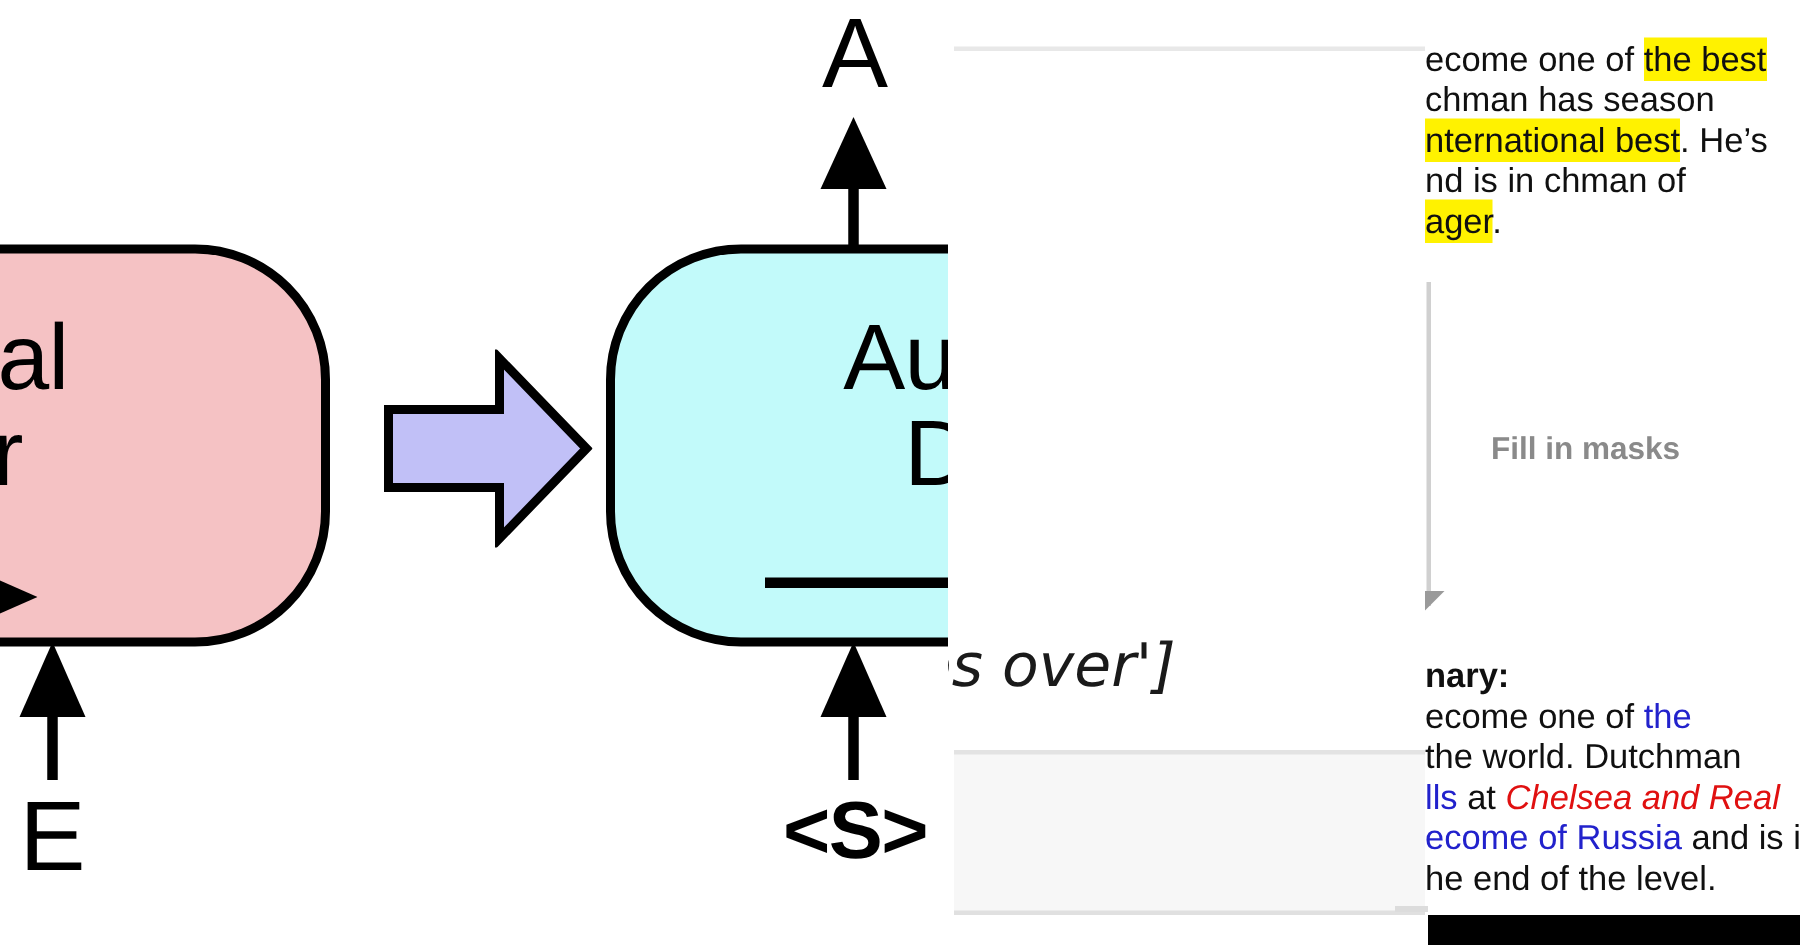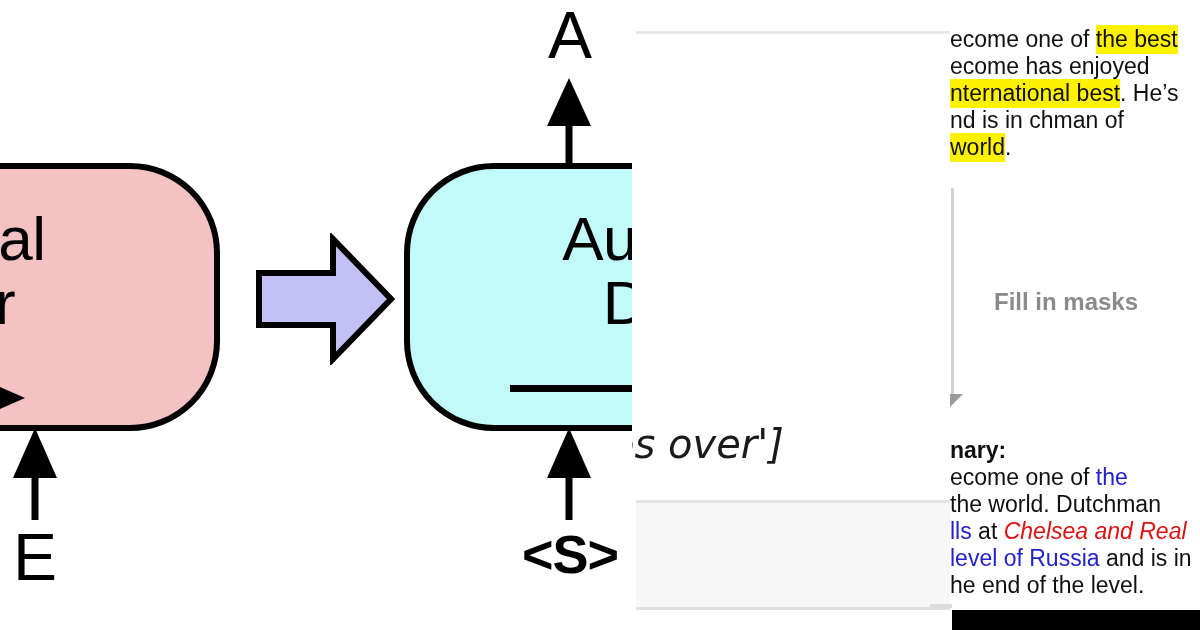--- a/index.html
+++ b/index.html
@@ -240,21 +240,21 @@
     left: 0px;
     top: 394px;
     width: 0; height: 0;
     border-top: 13px solid #9a9a9a;
     border-right: 13px solid transparent;
   }
   #fill-in-masks-label {
     position: absolute;
     left: 44px;
     top: 288px;
-    font-size: 24px;
+    font-size: 21px;
     font-weight: bold;
     color: #8a8a8a;
     white-space: nowrap;
   }
 
   
   #footer-bar {
     position: absolute;
     left: 952px;
     top: 610px;
@@ -318,36 +318,36 @@
   <div id="middle-panel">
     <div id="middle-top-rule"></div>
     <div id="middle-snippet">os over']</div>
     <div id="middle-output-box"></div>
   </div>
 
   <div id="right-panel">
 
     <div id="article-top" class="article-block">
         <span class="article-line"><span>ecome one of </span><mark class="hl">the best</mark></span>
-        <span class="article-line"><span>ecome has enjoyed</span></span>
+        <span class="article-line"><span>chman has season</span></span>
         <span class="article-line"><mark class="hl">nternational best</mark><span>. He’s</span></span>
         <span class="article-line"><span>nd is in chman of</span></span>
-        <span class="article-line"><mark class="hl">world</mark><span>.</span></span>
+        <span class="article-line"><mark class="hl">ager</mark><span>.</span></span>
       </div>
 
     <div id="connector-line"></div>
     <div id="connector-caret"></div>
     <div id="fill-in-masks-label">Fill in masks</div>
 
     <div id="article-bottom" class="article-block">
         <span class="article-line"><span class="bold">nary:</span></span>
         <span class="article-line"><span>ecome one of </span><span class="it-blue">the</span></span>
         <span class="article-line"><span>the world. Dutchman</span></span>
         <span class="article-line"><span class="it-blue">lls</span><span> at </span><span class="it-red">Chelsea and Real</span></span>
-        <span class="article-line"><span class="it-blue">level of Russia</span><span> and is in</span></span>
+        <span class="article-line"><span class="it-blue">ecome of Russia</span><span> and is in</span></span>
         <span class="article-line"><span>he end of the level.</span></span>
       </div>
   </div>
 
   <div id="footer-left-tick"></div>
   <div id="footer-bar"></div>
 
 </div>
 
 </body></html>

